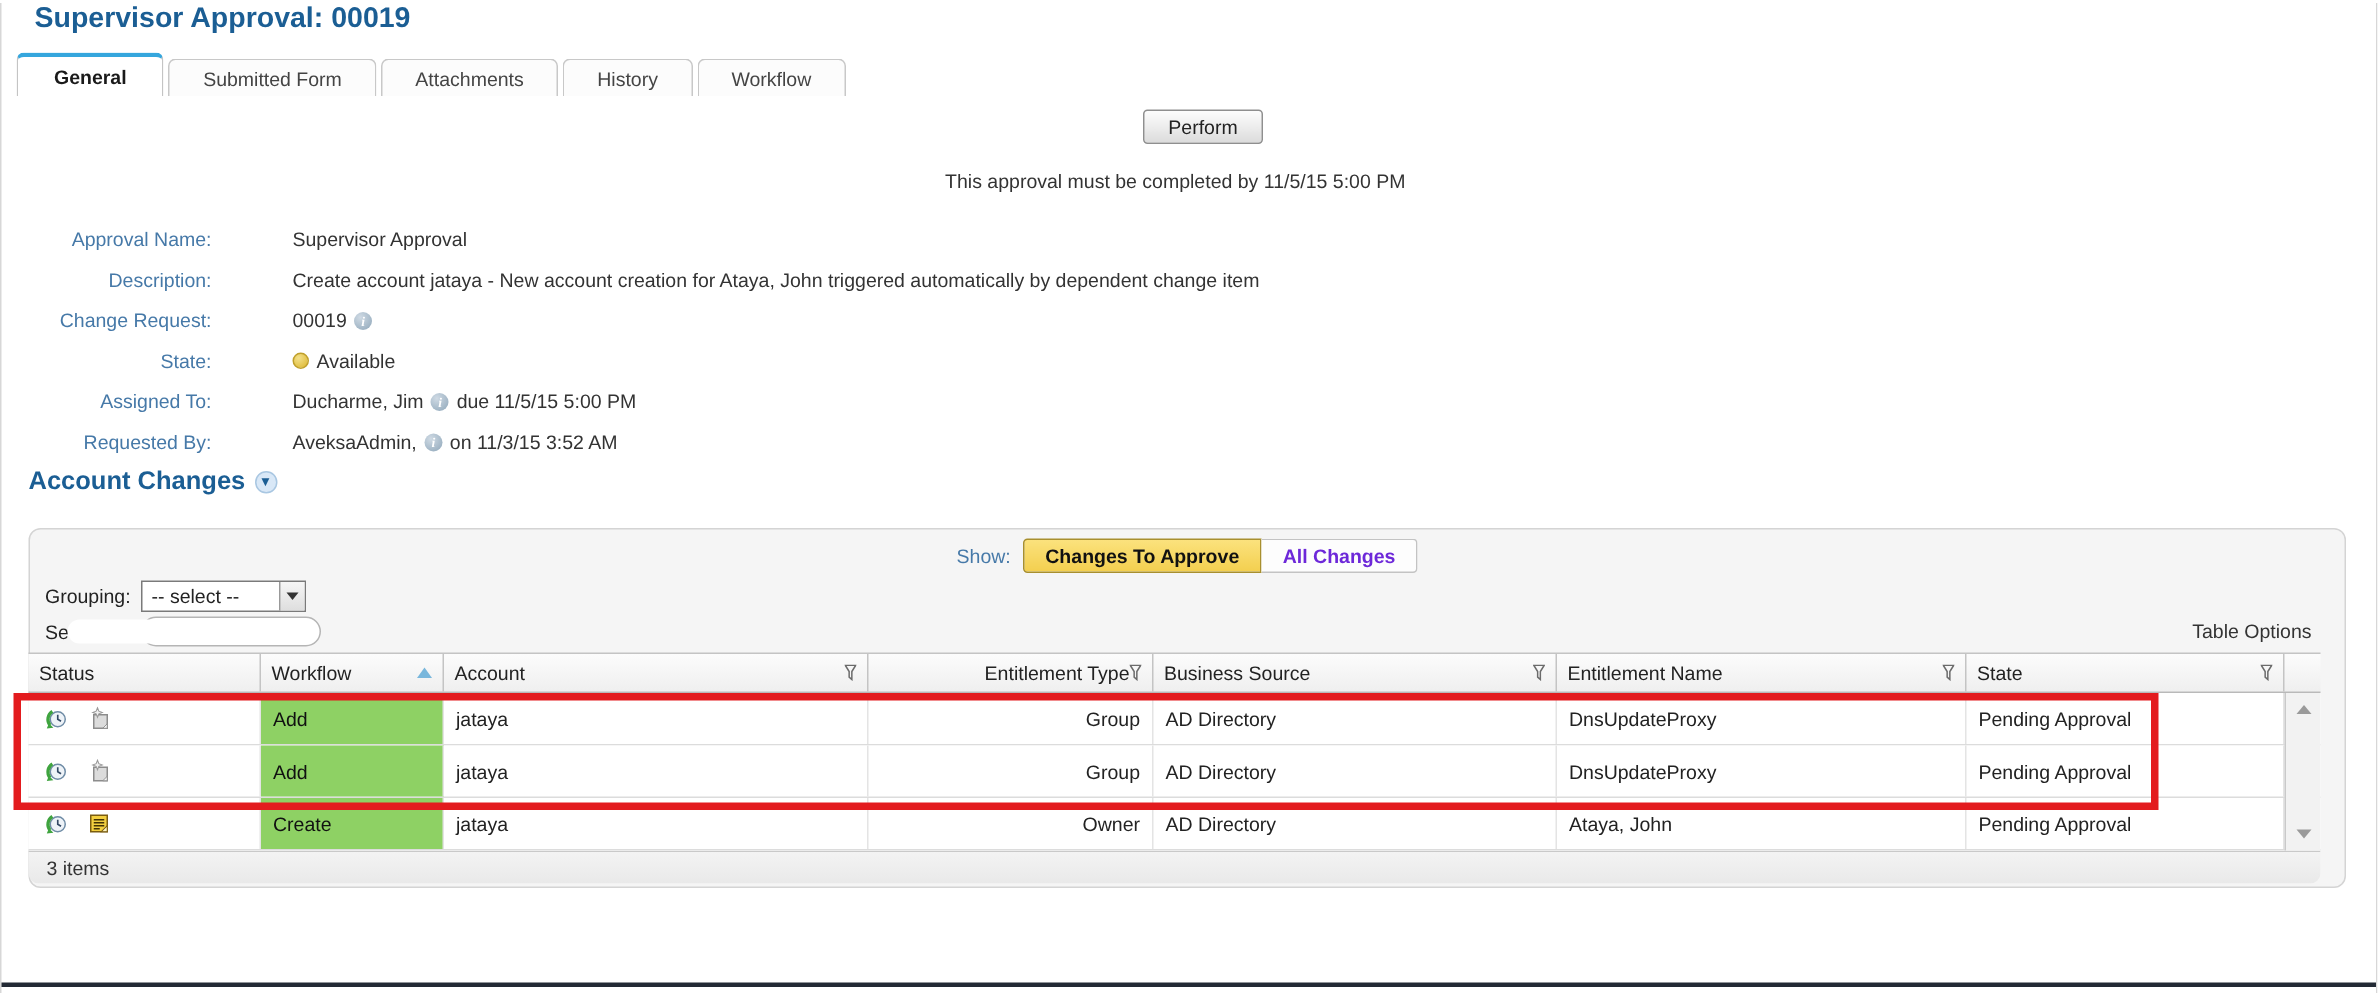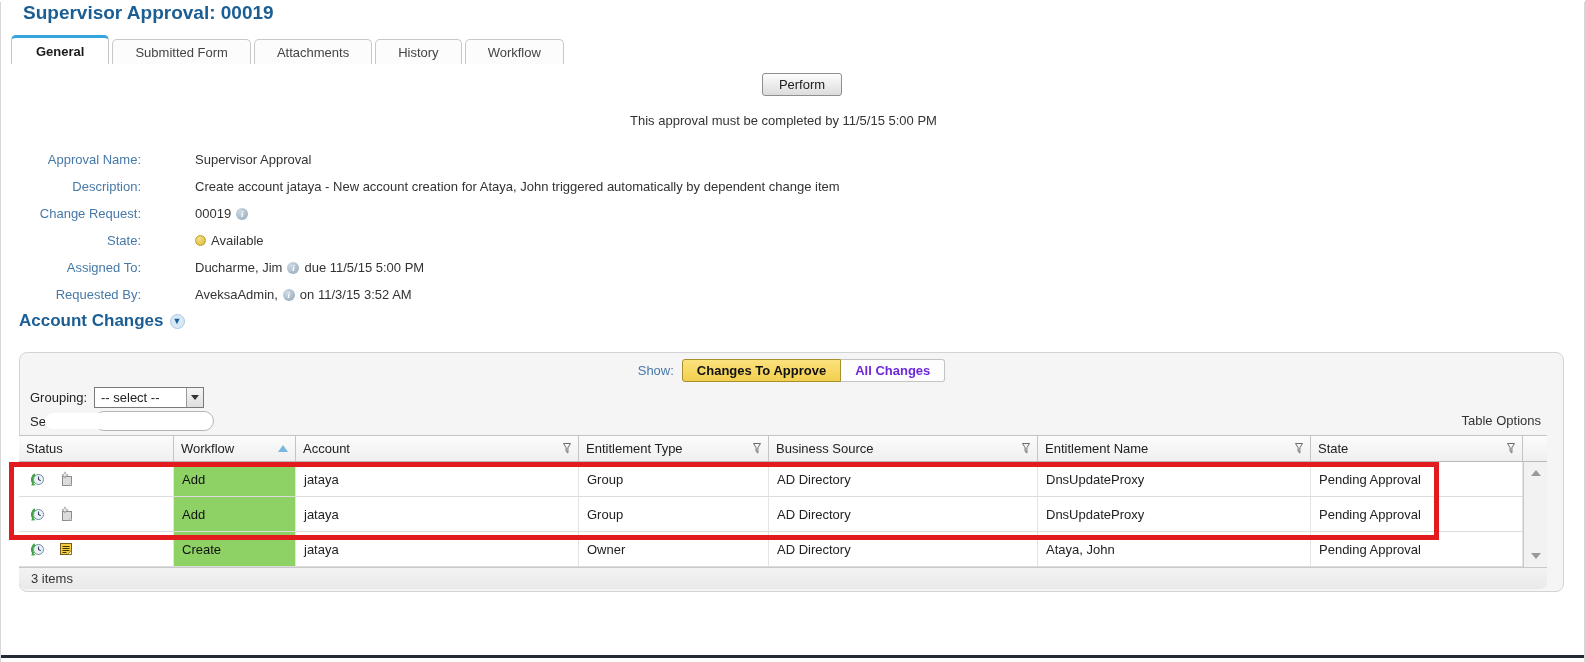--- a/index.html
+++ b/index.html
@@ -81,21 +81,21 @@
   .th:last-child { border-right:none; }
   .sort-asc { width:0; height:0; border-left:5px solid transparent; border-right:5px solid transparent;
     border-bottom:7px solid #79b7dc; }
   .tbl-body { position:relative; background:#fff; }
   .tr { display:flex; height:35px; background:#fff; border-bottom:1px solid #dcdcdc; }
   .td { display:flex; align-items:center; padding:0 8px; border-right:1px solid #e4e4e4;
     color:#222; overflow:hidden; white-space:nowrap; }
   .td.status { gap:12px; padding-left:10px; }
   .td.op-green { background:#8ed164; color:#111; }
   .c-status { width:155px; } .c-op { width:122px; } .c-acct { width:283px; }
-  .c-etype { width:190px; } .c-bsrc { width:269px; } .c-ename { width:273px; }
+  .c-etype { width:190px;justify-content:flex-end; } .c-bsrc { width:269px; } .c-ename { width:273px; }
   .c-state { width:212px; } .c-scroll { width:24px; border-right:none; }
   .scrollbar { position:absolute; right:0; top:0; width:24px; height:105px;
     background:#f2f2f2; border-left:1px solid #c9c9c9; }
   .sb-arrow { position:absolute; left:0; width:100%; height:16px; display:flex;
     align-items:center; justify-content:center; cursor:pointer; }
   .sb-up { top:3px; } .sb-down { bottom:3px; }
   .sb-up::after { content:""; border:5px solid transparent; border-bottom:6px solid #9a9a9a; margin-bottom:5px; }
   .sb-down::after { content:""; border:5px solid transparent; border-top:6px solid #9a9a9a; margin-top:5px; }
   .tbl-footer { display:flex; align-items:center; height:22px; margin-top:0;
     background:linear-gradient(#f3f3f3,#e9e9e9); border-top:1px solid #c9c9c9;

